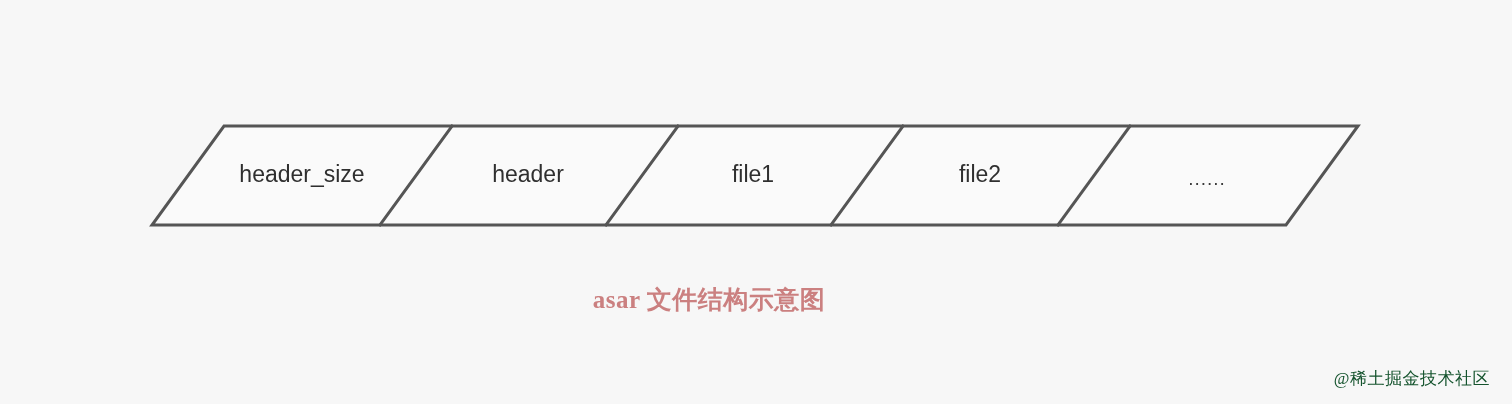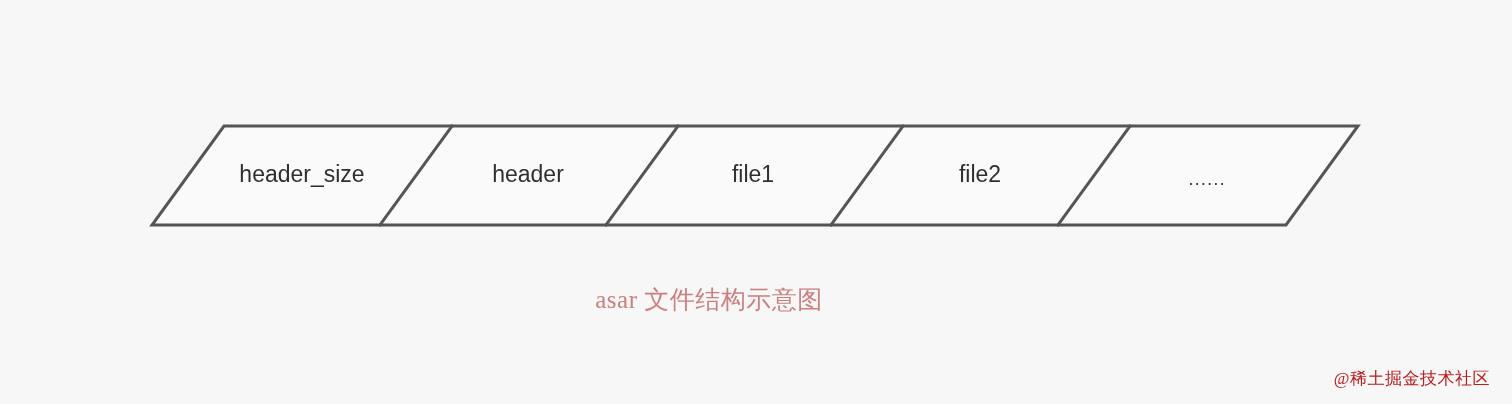--- a/index.html
+++ b/index.html
@@ -56,35 +56,35 @@
   }
 
   
   .caption {
     position: absolute;
     left: 0;
     top: 283px;
     width: 1418px;
     text-align: center;
     font-family: "Liberation Serif", serif;
-    font-weight: normal;
+    font-weight: bold;
     font-size: 25px;
     color: #cb8080;
     letter-spacing: 0.5px;
     white-space: nowrap;
   }
 
   
   .watermark {
     position: absolute;
     right: 22px;
     bottom: 14px;
     font-family: "Liberation Serif", serif;
     font-size: 17px;
-    color: #b91c1c;
+    color: #14532d;
     letter-spacing: 0.5px;
     white-space: nowrap;
   }
 </style>
 </head>
 <body>
 
 <div class="canvas">
 
   <div class="diagram-wrap">

